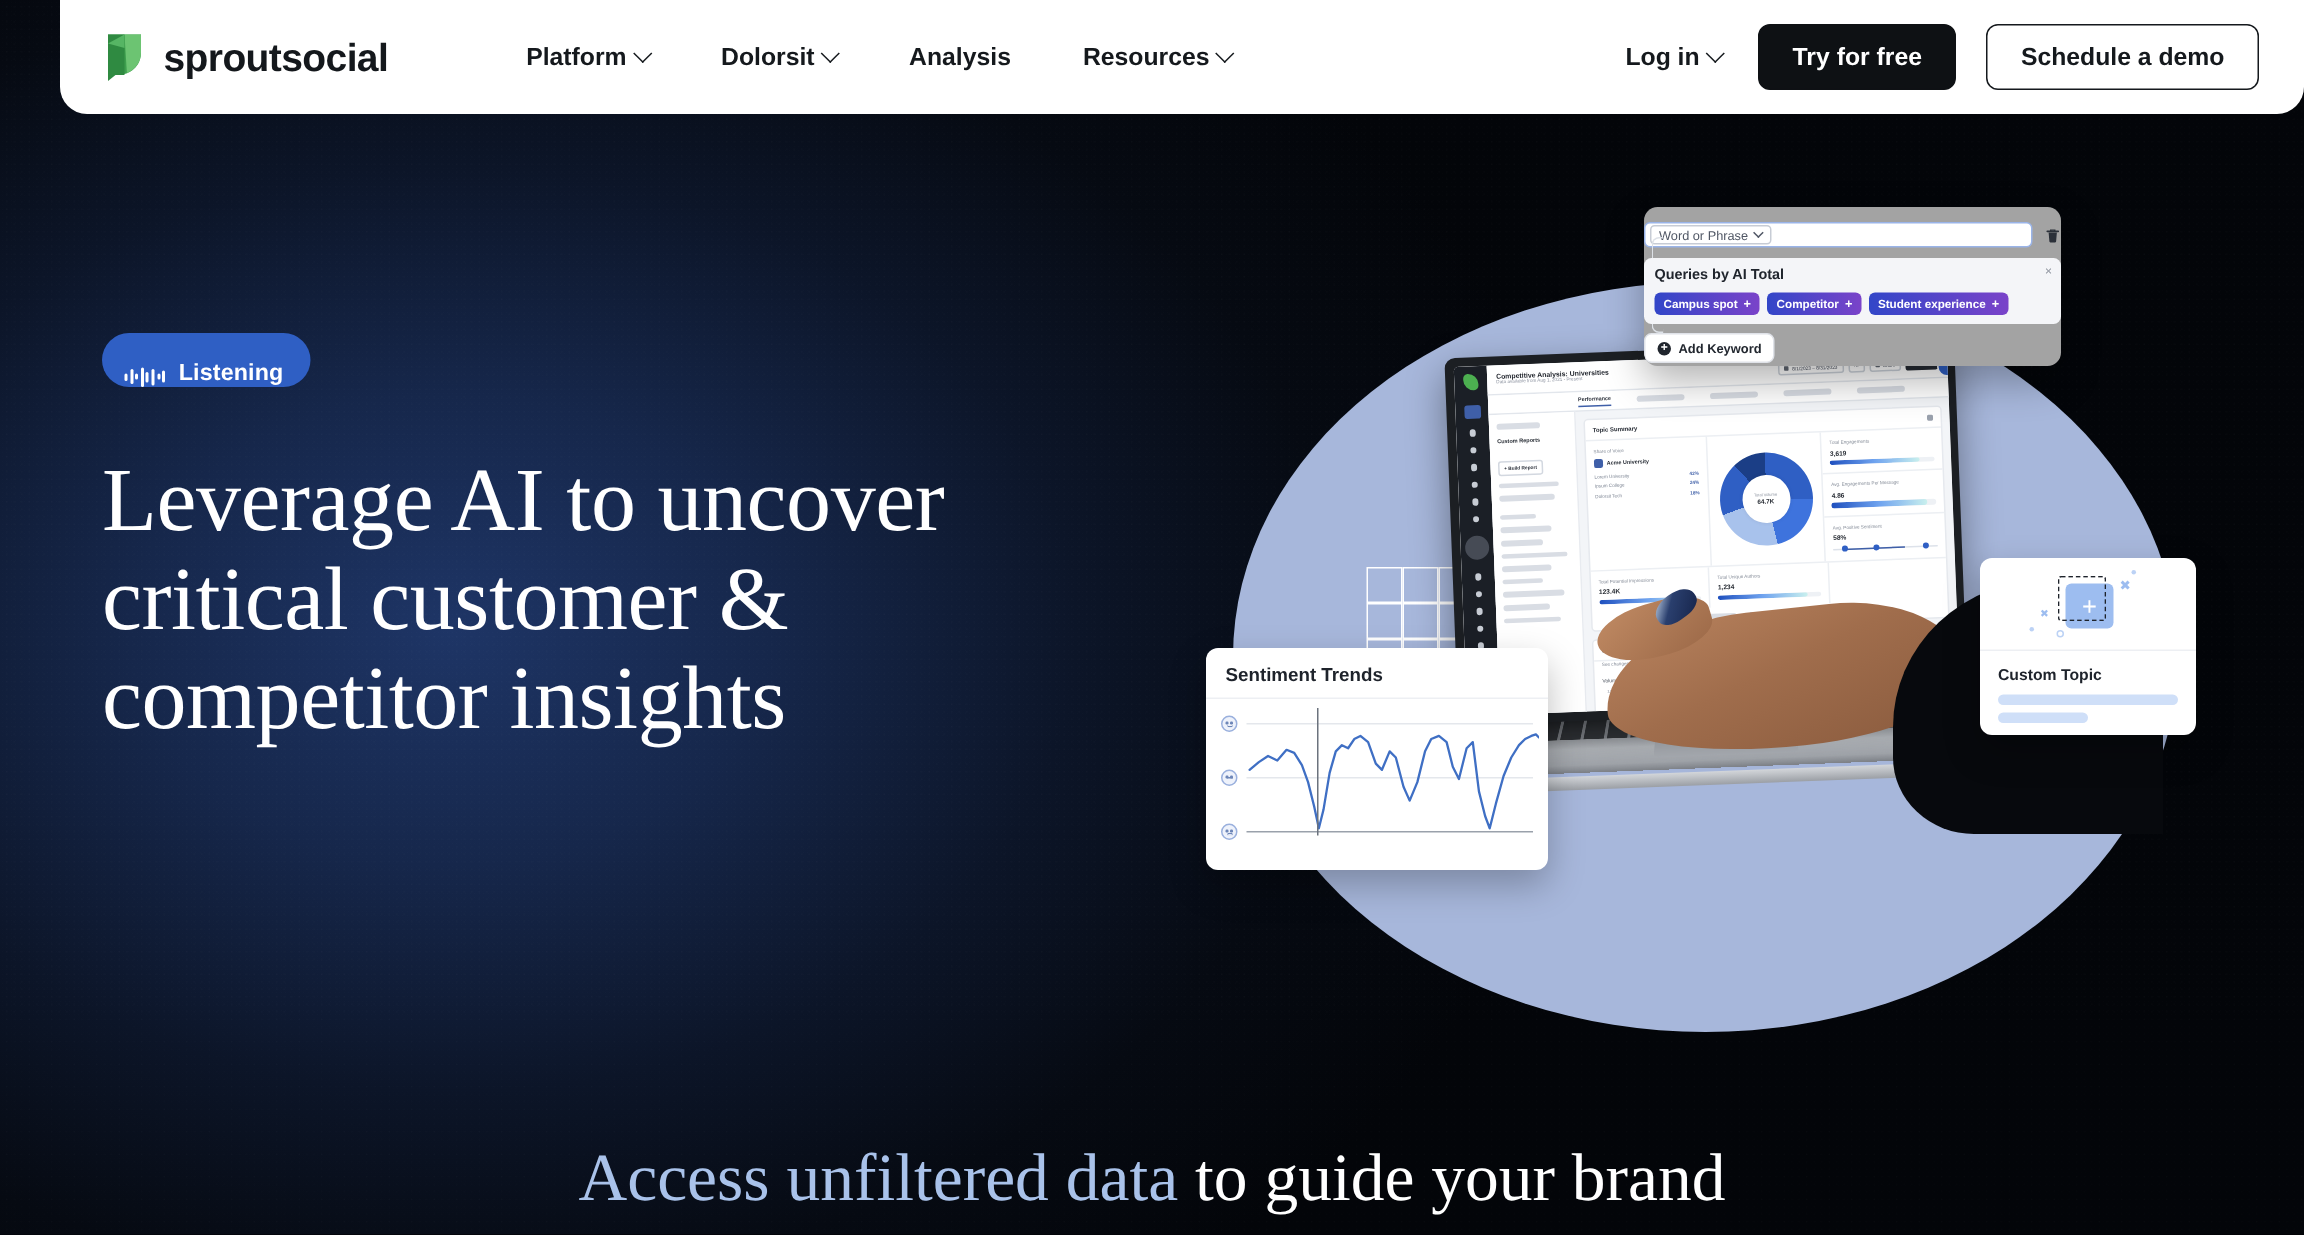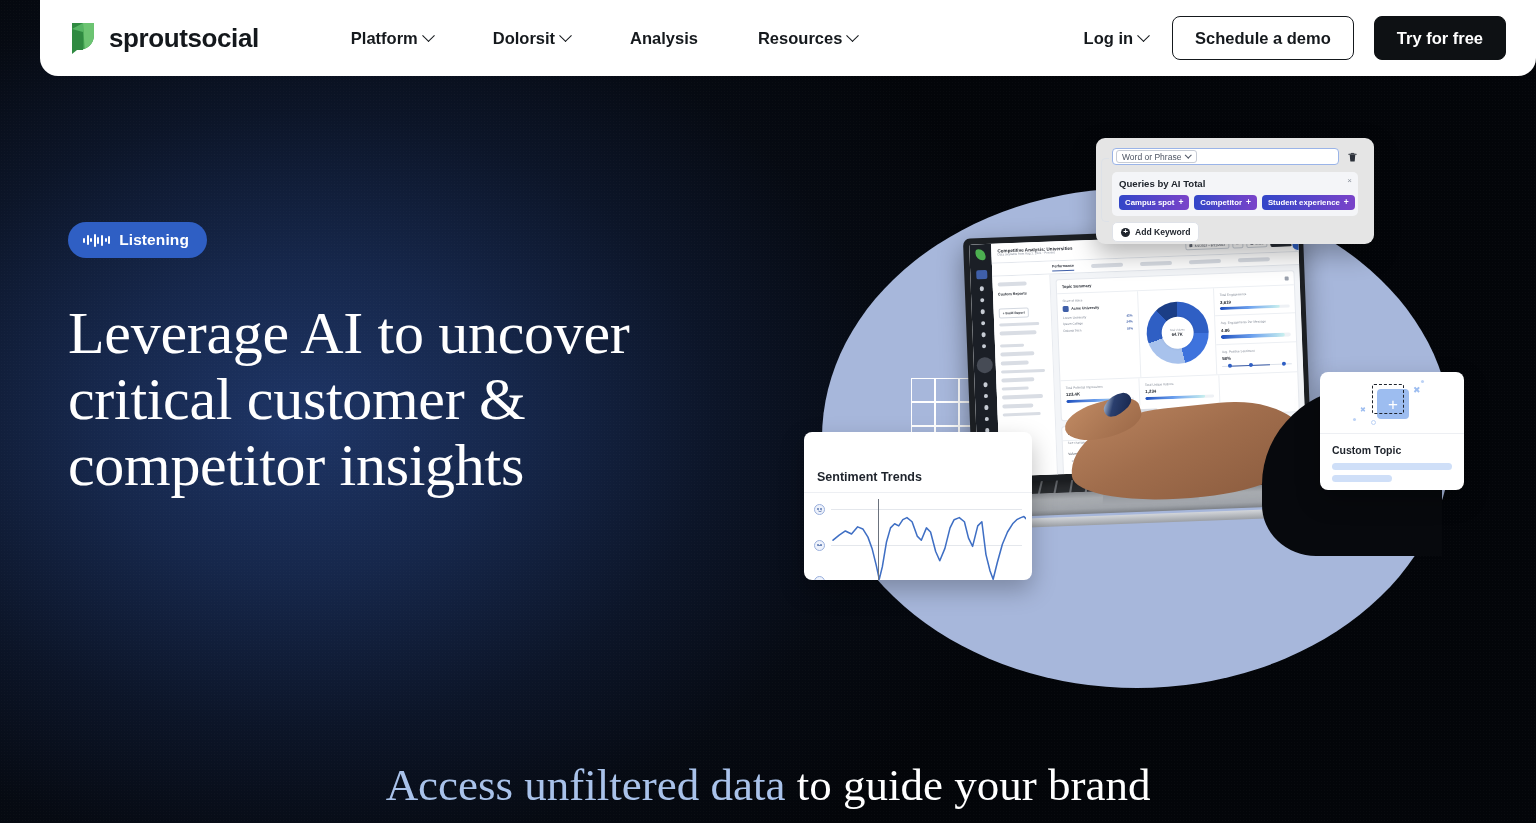--- a/index.html
+++ b/index.html
@@ -66,21 +66,21 @@
     color: #14181c;
     white-space: nowrap;
   }
   .logo-text .b { font-weight: 700; }
   .logo-text .l { font-weight: 700; }
 
   #nav-links {
     display: flex;
     align-items: center;
     margin-left: 70px;
-    gap: 16px;
+    gap: 4px;
   }
   .nav-item {
     display: flex; align-items: center; gap: 6px;
     font-size: 16.5px; font-weight: 700; color: #15191d;
     padding: 8px 22px;
     cursor: pointer;
     white-space: nowrap;
   }
   .chev {
     width: 9px; height: 9px;
@@ -115,21 +115,21 @@
   #btn-try {
     background: #0e1114; color: #fff;
     border: 1.6px solid #0e1114;
   }
 
   
   #listening-badge {
     position: absolute;
     left: 68px; top: 222px;
     height: 36px;
-    display: flex; align-items: center; gap: 9px;
+    display: flex; align-items: flex-end; gap: 9px;
     padding: 0 18px 0 15px;
     background: #2f5fc4;
     border-radius: 18px;
     cursor: pointer;
     z-index: 20;
   }
   #listening-badge .label {
     font-size: 15.5px; font-weight: 700; color: #fff;
     letter-spacing: .1px;
   }
@@ -414,24 +414,24 @@
     position: absolute; right: -6px; top: 6px;
     width: 13px; height: 13px; border-radius: 50%;
     background: #2f5fc4; border: 1.5px solid #fff;
   }
 
   
   #card-queries {
     position: absolute;
     left: 1096px; top: 138px;
     width: 278px; height: 106px;
-    background: #e5e5e5;
+    background: #a3a3a3;
     border-radius: 9px;
     box-shadow: 0 10px 26px rgba(0,0,0,.30);
-    padding: 10px 16px;
+    padding: 10px 0;
     z-index: 30;
     overflow: hidden;
   }
   #qline { display: flex; align-items: center; gap: 8px; }
   #q-input {
     flex: 1; height: 17px;
     border: 1.3px solid #9ab4e8; border-radius: 4px;
     display: flex; align-items: center; padding-left: 3px;
     background: #fff;
   }
@@ -501,21 +501,20 @@
     width: 228px; height: 148px;
     background: #fff;
     border-radius: 8px;
     box-shadow: 0 10px 24px rgba(0,0,0,.26);
     z-index: 30;
     overflow: hidden;
   }
   #card-sentiment .st-title {
     font-size: 12.5px; font-weight: 700; color: #1e232b;
     padding: 11px 13px 8px;
-    margin-top: 27px;
   }
   #st-body { position: relative; height: 100px; border-top: 1px solid #edeff3; }
   .st-face {
     position: absolute; left: 10px;
     width: 11px; height: 11px; border-radius: 50%;
     border: 1.1px solid #9ab0dd;
     background: #eef2fb;
   }
   .st-face::before, .st-face::after {
     content:""; position: absolute; width: 1.6px; height: 1.6px;
@@ -939,18 +938,18 @@
         <span>Resources</span>
         <span class="chev"></span>
       </div>
     </nav>
 
     <div id="nav-right">
       <div id="login-item">
         <span>Log in</span>
         <span class="chev"></span>
       </div>
+      <div class="btn" id="btn-try">Try for free</div>
       <div class="btn" id="btn-demo">Schedule a demo</div>
-      <div class="btn" id="btn-try">Try for free</div>
     </div>
   </div>
 
 </div>
 
 </body></html>

